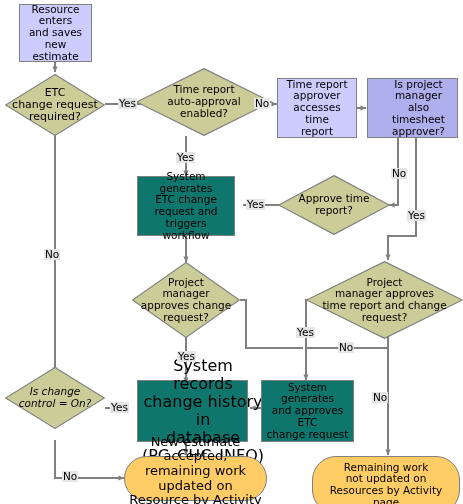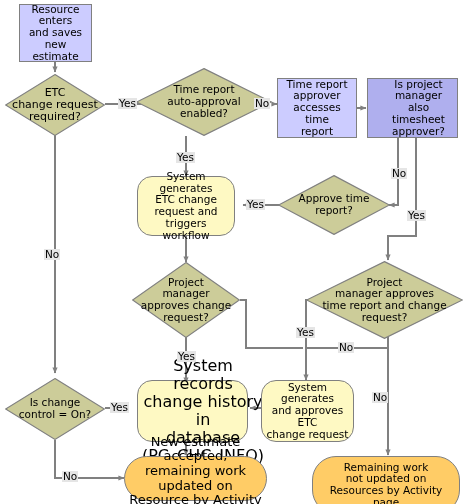--- a/index.html
+++ b/index.html
@@ -36,21 +36,21 @@
     display: block;
     white-space: pre-line;
     padding: 0 3px;
   }
   
   .box {
     border: 1px solid #808080;
   }
   .box.purple-light { background: #ccccff; }
   .box.purple-dark  { background: #afafee; }
-  .box.orange       { background: #fef9c3; border-radius: 15px; }
+  .box.orange       { background: #0f766e; }
   
   .term {
     background: #ffcc66;
     border: 1px solid #808080;
     border-radius: 24px;
   }
   
   .diamond {
     background: transparent;
     border: none;
@@ -194,21 +194,21 @@
   <div class="node diamond" style="left:306px; top:261px; width:157px; height:78px; font-size:10.5px;">
     <svg class="dshape" viewBox="0 0 157 78" preserveAspectRatio="none">
       <polygon points="78.5,0.6 156.4,39 78.5,77.4 0.6,39" fill="#cccc99" stroke="#808080" stroke-width="1.2"></polygon>
     </svg>
     <span class="txt">Project
 manager approves
 time report and change
 request?</span>
   </div>
 
-  <div class="node diamond" style="left:5px; top:378px; width:100px; height:62px; font-size:10.5px;">
+  <div class="node diamond" style="left:5px; top:367px; width:100px; height:62px; font-size:10.5px;font-style:italic;">
     <svg class="dshape" viewBox="0 0 100 62" preserveAspectRatio="none">
       <polygon points="50,0.6 99.4,31 50,61.4 0.6,31" fill="#cccc99" stroke="#808080" stroke-width="1.2"></polygon>
     </svg>
     <span class="txt">Is change
 control = On?</span>
   </div>
 
   <div class="node box orange" style="left:137px; top:380px; width:111px; height:62px; font-size:16px;padding-left:21px;">
     <span class="txt">System records
 change history in

